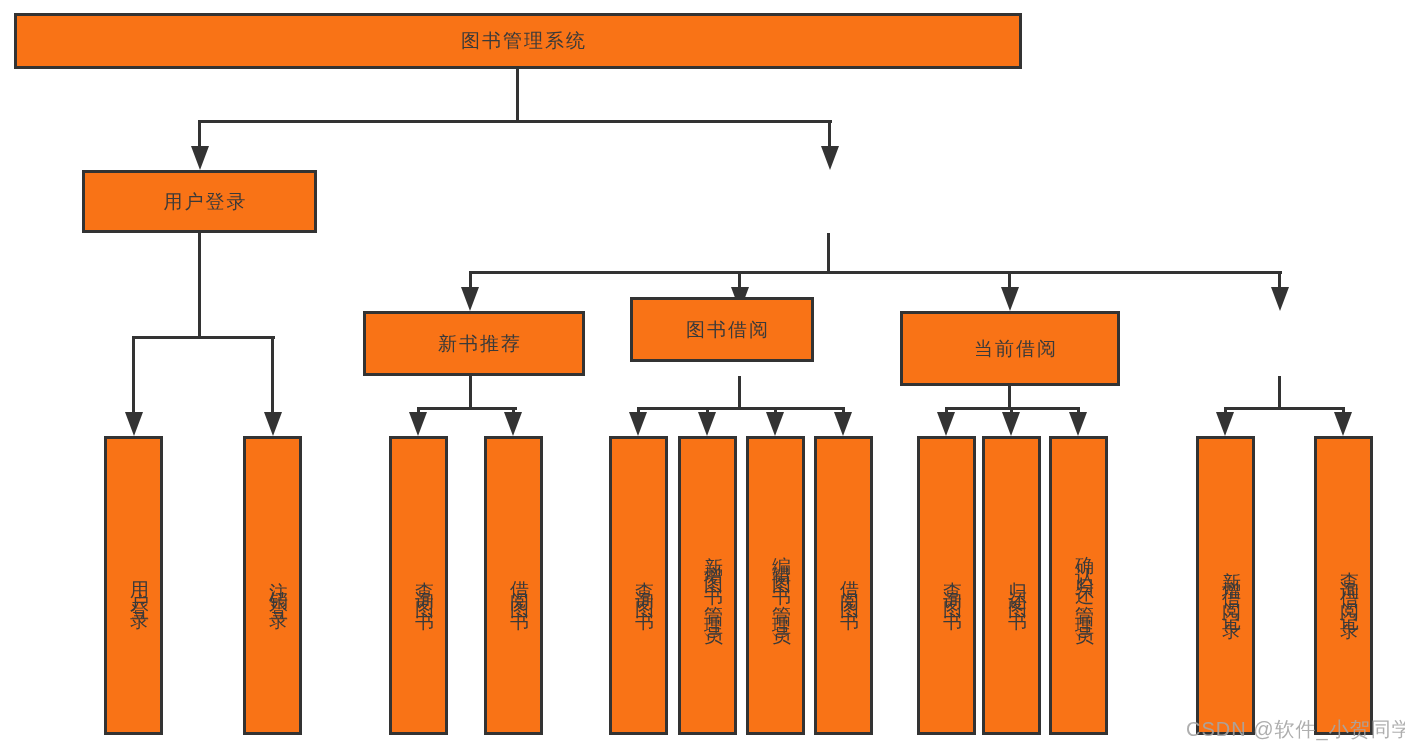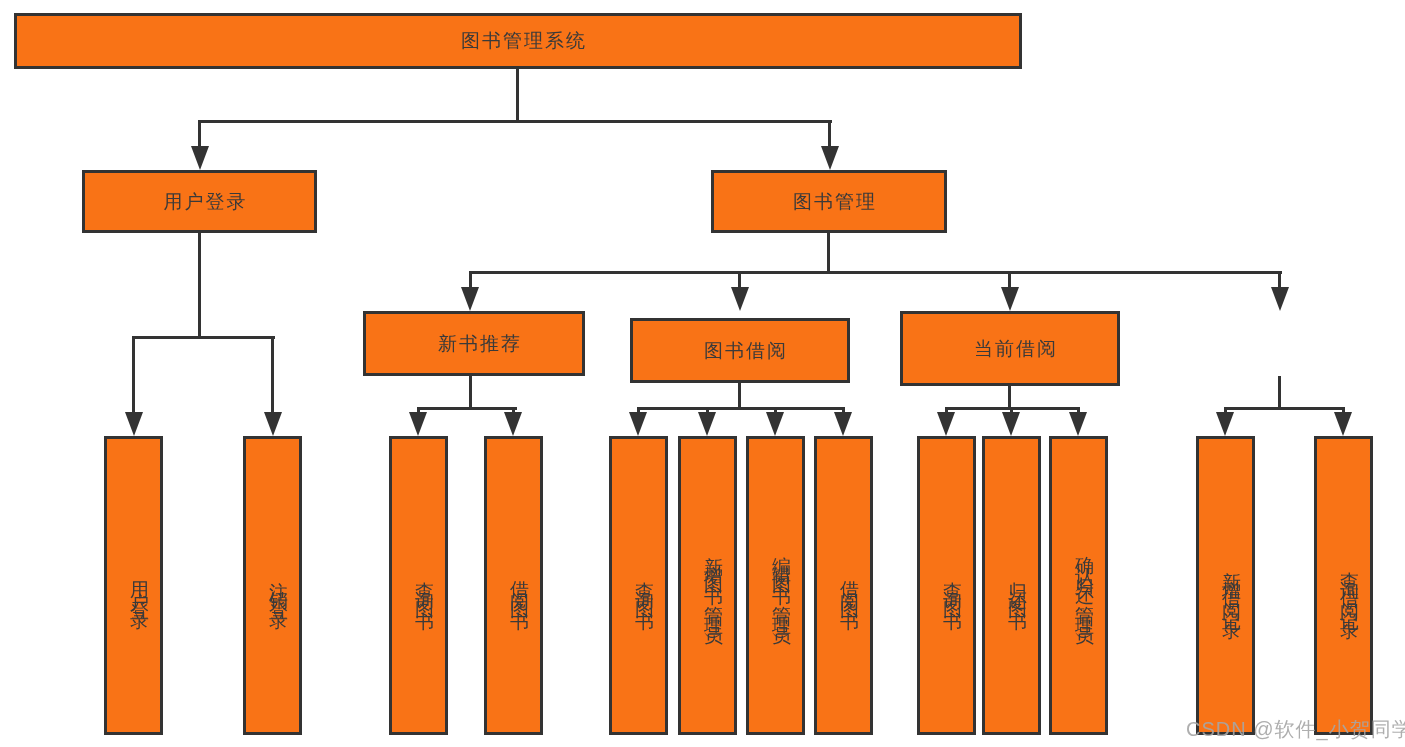--- a/index.html
+++ b/index.html
@@ -69,23 +69,20 @@
   <div class="vl" style="left:516px; top:69px; height:51px"></div>
   <div class="hl" style="left:198px; top:120px; width:634px"></div>
   <div class="vl" style="left:198px; top:120px; height:34px"></div>
   <div class="arrow" style="left:191px; top:146px"></div>
   <div class="vl" style="left:828px; top:120px; height:34px"></div>
   <div class="arrow" style="left:821px; top:146px"></div>
 
   <div class="box" style="left:82px; top:170px; width:235px; height:63px">
     <span>用户登录</span>
   </div>
-  <div class="box" style="left:711px; top:170px; width:236px; height:63px">
-    <span>图书管理</span>
-  </div>
 
   <div class="vl" style="left:198px; top:233px; height:106px"></div>
   <div class="hl" style="left:132px; top:336px; width:143px"></div>
   <div class="vl" style="left:132px; top:336px; height:84px"></div>
   <div class="arrow" style="left:125px; top:412px"></div>
   <div class="vl" style="left:271px; top:336px; height:84px"></div>
   <div class="arrow" style="left:264px; top:412px"></div>
 
   <div class="box vbox" style="left:104px; top:436px; width:59px; height:299px">
     <span>用户登录</span>
@@ -101,21 +98,21 @@
   <div class="vl" style="left:738px; top:271px; height:24px"></div>
   <div class="arrow" style="left:731px; top:287px"></div>
   <div class="vl" style="left:1008px; top:271px; height:24px"></div>
   <div class="arrow" style="left:1001px; top:287px"></div>
   <div class="vl" style="left:1278px; top:271px; height:24px"></div>
   <div class="arrow" style="left:1271px; top:287px"></div>
 
   <div class="box" style="left:363px; top:311px; width:222px; height:65px">
     <span>新书推荐</span>
   </div>
-  <div class="box" style="left:630px; top:318px; width:220px; height:65px">
+  <div class="box" style="left:630px; top:297px; width:184px; height:65px">
     <span>图书借阅</span>
   </div>
   <div class="box" style="left:900px; top:311px; width:220px; height:75px">
     <span>当前借阅</span>
   </div>
 
   <div class="vl" style="left:469px; top:376px; height:34px"></div>
   <div class="hl" style="left:417px; top:407px; width:100px"></div>
   <div class="vl" style="left:417px; top:407px; height:13px"></div>
   <div class="arrow" style="left:409px; top:412px"></div>

